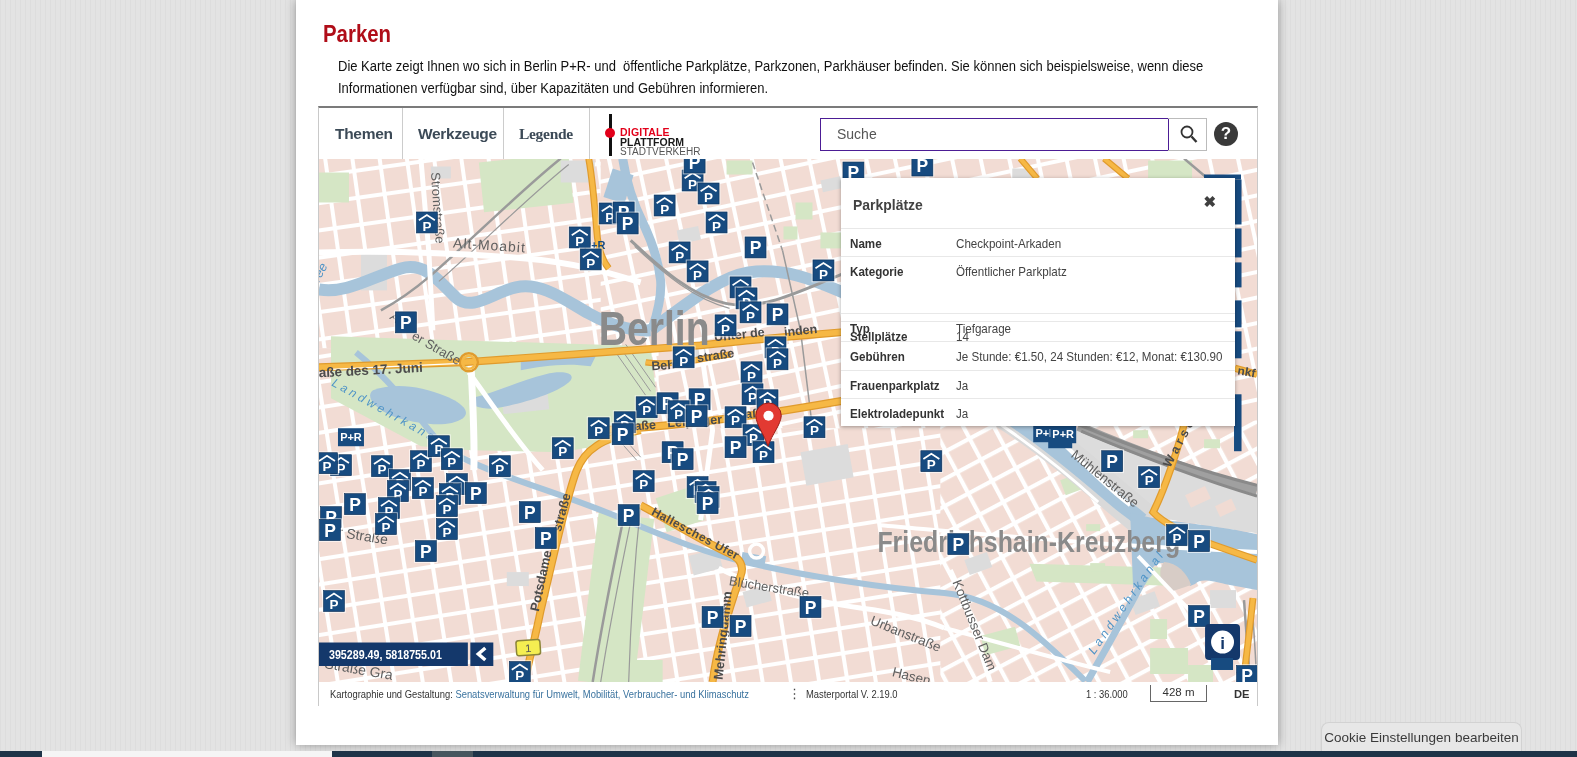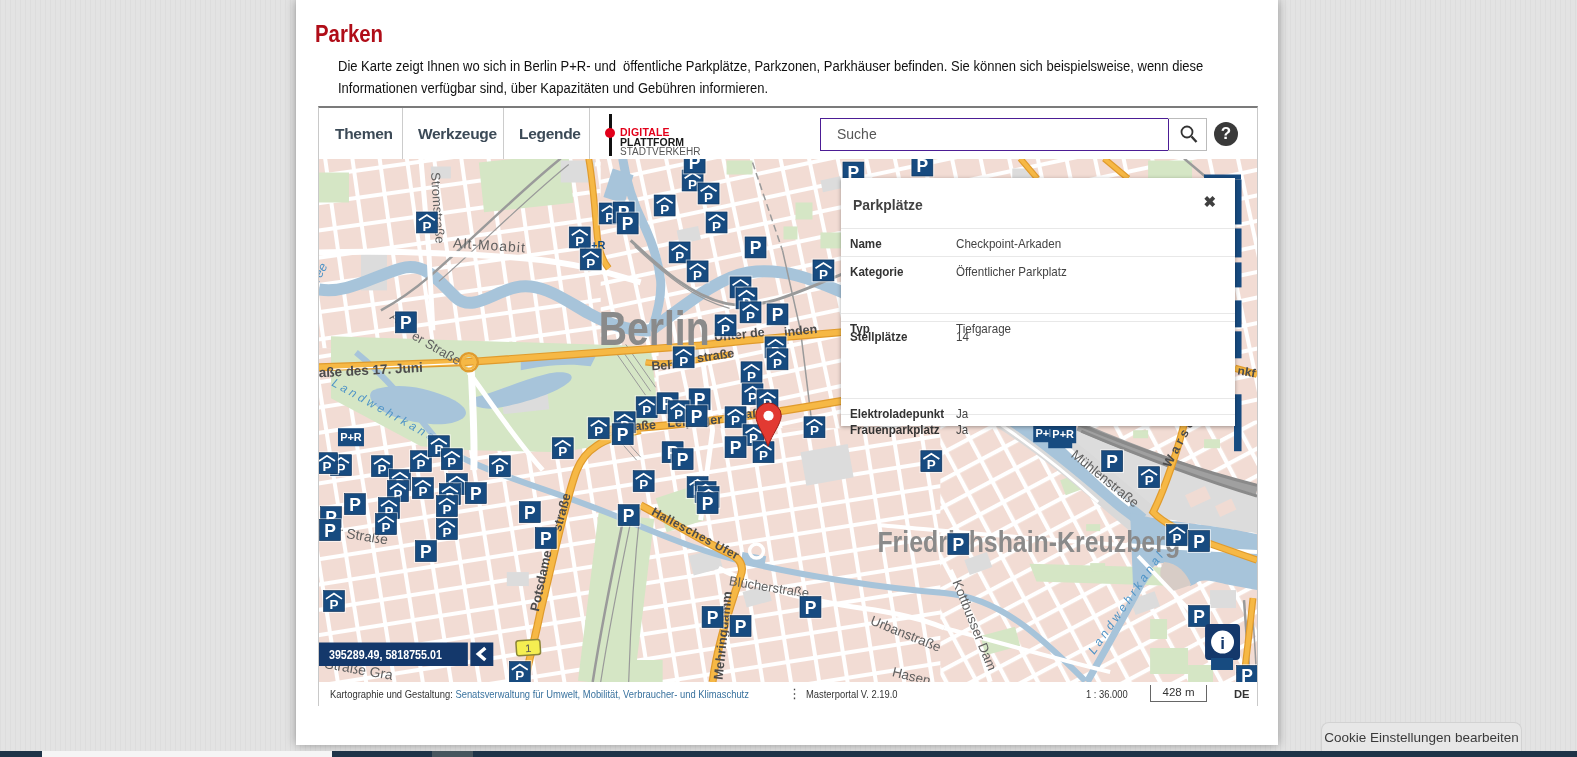--- a/index.html
+++ b/index.html
@@ -2,21 +2,21 @@
 <html><head><meta charset="utf-8">
 <style>
 *{margin:0;padding:0;box-sizing:border-box;}
 html,body{width:1577px;height:757px;overflow:hidden;}
 body{font-family:"Liberation Sans",sans-serif;
  background:#e2e2e2;
  background-image:repeating-linear-gradient(90deg,#dddddd 0 1px,#e3e3e3 1px 5px);}
 .page{position:absolute;left:296px;top:0;width:982px;height:745px;background:#fff;
  box-shadow:0 0 10px rgba(0,0,0,.35);}
 .abs{position:absolute;}
-h1{position:absolute;left:315px;top:20px;font-size:24px;color:#b00d18;}
+h1{position:absolute;left:323px;top:20px;font-size:24px;color:#b00d18;}
 h1 span{display:inline-block;transform:scaleX(.85);transform-origin:0 0;}
 .intro{position:absolute;left:318px;top:55px;font-size:15.3px;line-height:21.5px;color:#111;white-space:nowrap;margin-left:20px;}
 .cx{display:inline-block;transform:scaleX(.85);transform-origin:0 0;}
 .mapframe{position:absolute;left:318px;top:106px;width:940px;height:600px;background:#fff;
  border:1px solid #c9c9c9;border-top:2px solid #7b7b7b;}
 .mhead{position:absolute;left:0;top:0;width:938px;height:51px;background:#fff;}
 .tab{position:absolute;top:0;height:51px;line-height:51px;font-size:15.5px;letter-spacing:-0.3px;font-weight:bold;color:#3c4a57;}
 .tsep{position:absolute;top:0;height:51px;width:1px;background:#ccc;}
 .search{position:absolute;left:501px;top:10px;width:349px;height:33px;border:1px solid #4c1d95;
  font-size:14px;color:#555;line-height:31px;padding-left:16px;}
@@ -39,21 +39,21 @@
 .ribbon{position:absolute;top:751px;height:6px;}
 svg text{font-family:"Liberation Sans",sans-serif;}
 </style></head><body>
 <div class="page"></div>
 <h1><span>Parken</span></h1>
 <div class="intro"><span class="cx">Die Karte zeigt Ihnen wo sich in Berlin P+R- und&nbsp; öffentliche Parkplätze, Parkzonen, Parkhäuser befinden. Sie können sich beispielsweise, wenn diese</span><br><span class="cx">Informationen verfügbar sind, über Kapazitäten und Gebühren informieren.</span></div>
 <div class="mapframe">
  <div class="mhead">
   <div class="tab" style="left:16px;">Themen</div>
   <div class="tab" style="left:99px;">Werkzeuge</div>
-  <div class="tab" style="left:200px;">Legende</div>
+  <div class="tab" style="left:200px;font-family:Liberation Serif, serif;">Legende</div>
   <div class="tsep" style="left:83px;"></div>
   <div class="tsep" style="left:183.5px;"></div>
   <div class="tsep" style="left:269.5px;"></div>
 
   <div class="abs" style="left:290px;top:6px;width:3px;height:42px;background:#111;"></div>
   <div class="abs" style="left:286px;top:20px;width:10px;height:10px;border-radius:50%;background:#e2001a;"></div>
   <div class="abs" style="left:301px;top:18px;font-size:10.5px;font-weight:bold;color:#e2001a;letter-spacing:.2px;">DIGITALE</div>
   <div class="abs" style="left:301px;top:28px;font-size:10.5px;font-weight:bold;color:#1a1a1a;text-align:right;">PLATTFORM</div>
   <div class="abs" style="left:301px;top:38px;font-size:10px;color:#555;">STADTVERKEHR</div>
   <div class="search">Suche</div>
@@ -393,21 +393,25 @@
       <i>Öffentlicher Parkplatz</i>
     </div>
  <div class="prow" style="top:106.6px;margin-top:36px;">
       <b>Stellplätze</b>
       <i>14</i>
     </div>
  <div class="prow" style="top:134.9px;">
       <b>Typ</b>
       <i>Tiefgarage</i>
     </div>
- <div class="prow" style="top:191.5px;margin-top:44px;">
+ <div class="prow" style="top:163.2px;">
+      <b>Gebühren</b>
+      <i>Je Stunde: €1.50, 24 Stunden: €12, Monat: €130.90</i>
+    </div>
+ <div class="prow" style="top:191.5px;">
       <b>Frauenparkplatz</b>
       <i>Ja</i>
     </div>
  <div class="prow" style="top:219.8px;">
       <b>Elektroladepunkt</b>
       <i>Ja</i>
     </div>
 </div>
 <div class="cookie">Cookie Einstellungen bearbeiten</div>
 <div class="ribbon" style="left:0;width:42px;background:#1e3448;"></div>

